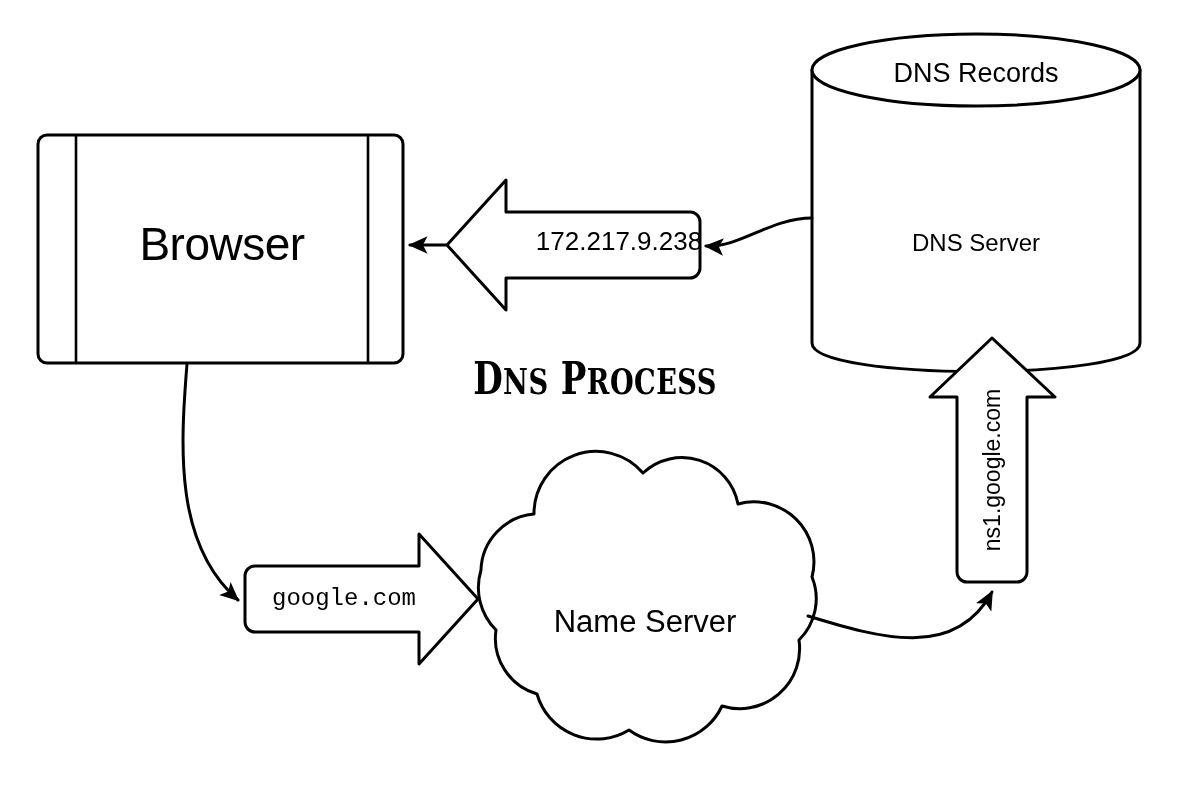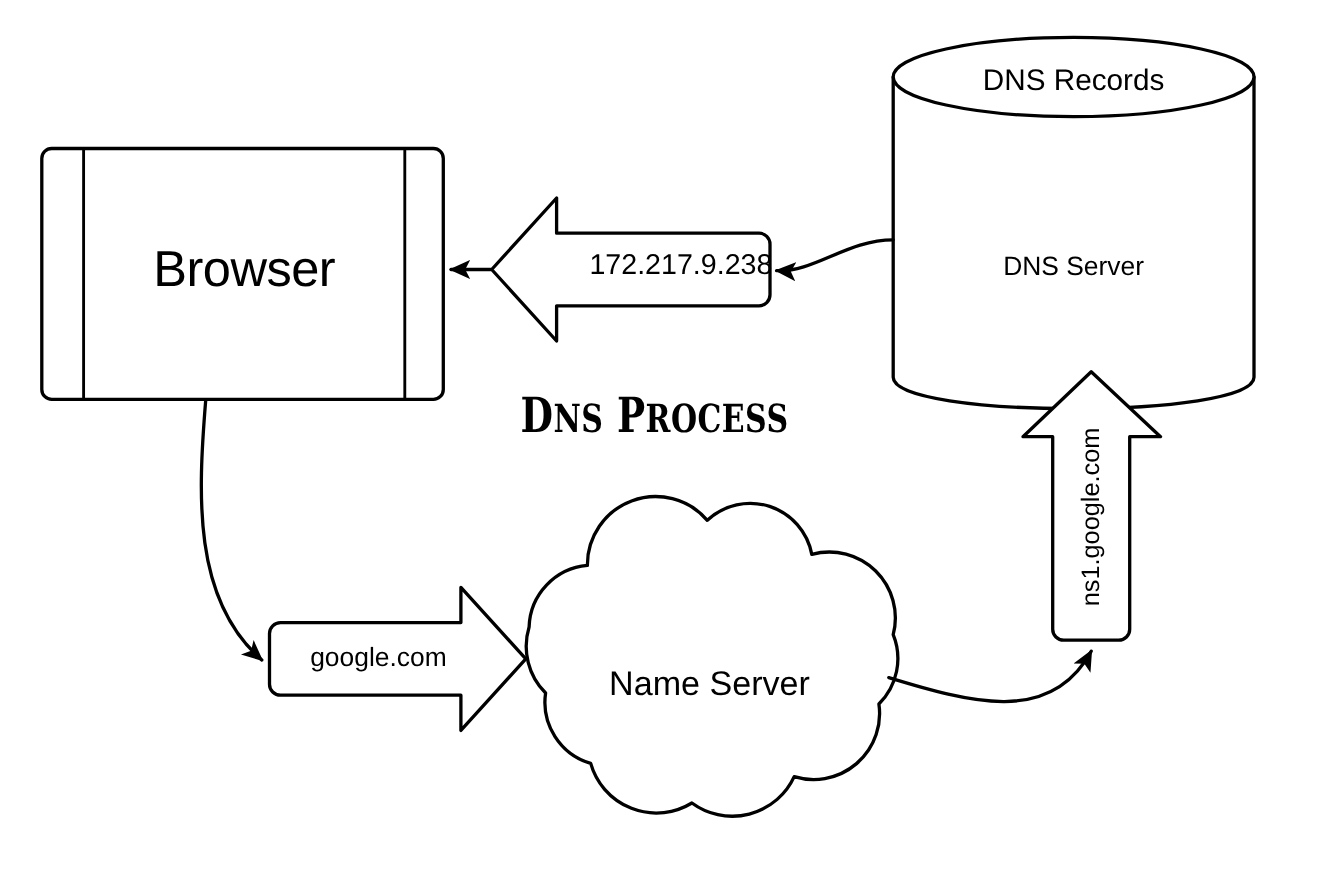--- a/index.html
+++ b/index.html
@@ -69,20 +69,21 @@
   }
   #name-server-label {
     font-size: 31px;
   }
   #ip-label {
     font-size: 26px;
     margin-left: 47px;
   }
   #domain-label {
     font-size: 24px;
+    font-family: Liberation Mono, monospace;
   }
   #ns-label {
     font-size: 23px;
     transform: translate(-50%, -50%) rotate(-90deg);
     transform-origin: center center;
   }
   #diagram-title {
     font-family: "DejaVu Serif", "Liberation Serif", serif;
     font-weight: bold;
     font-size: 44px;

